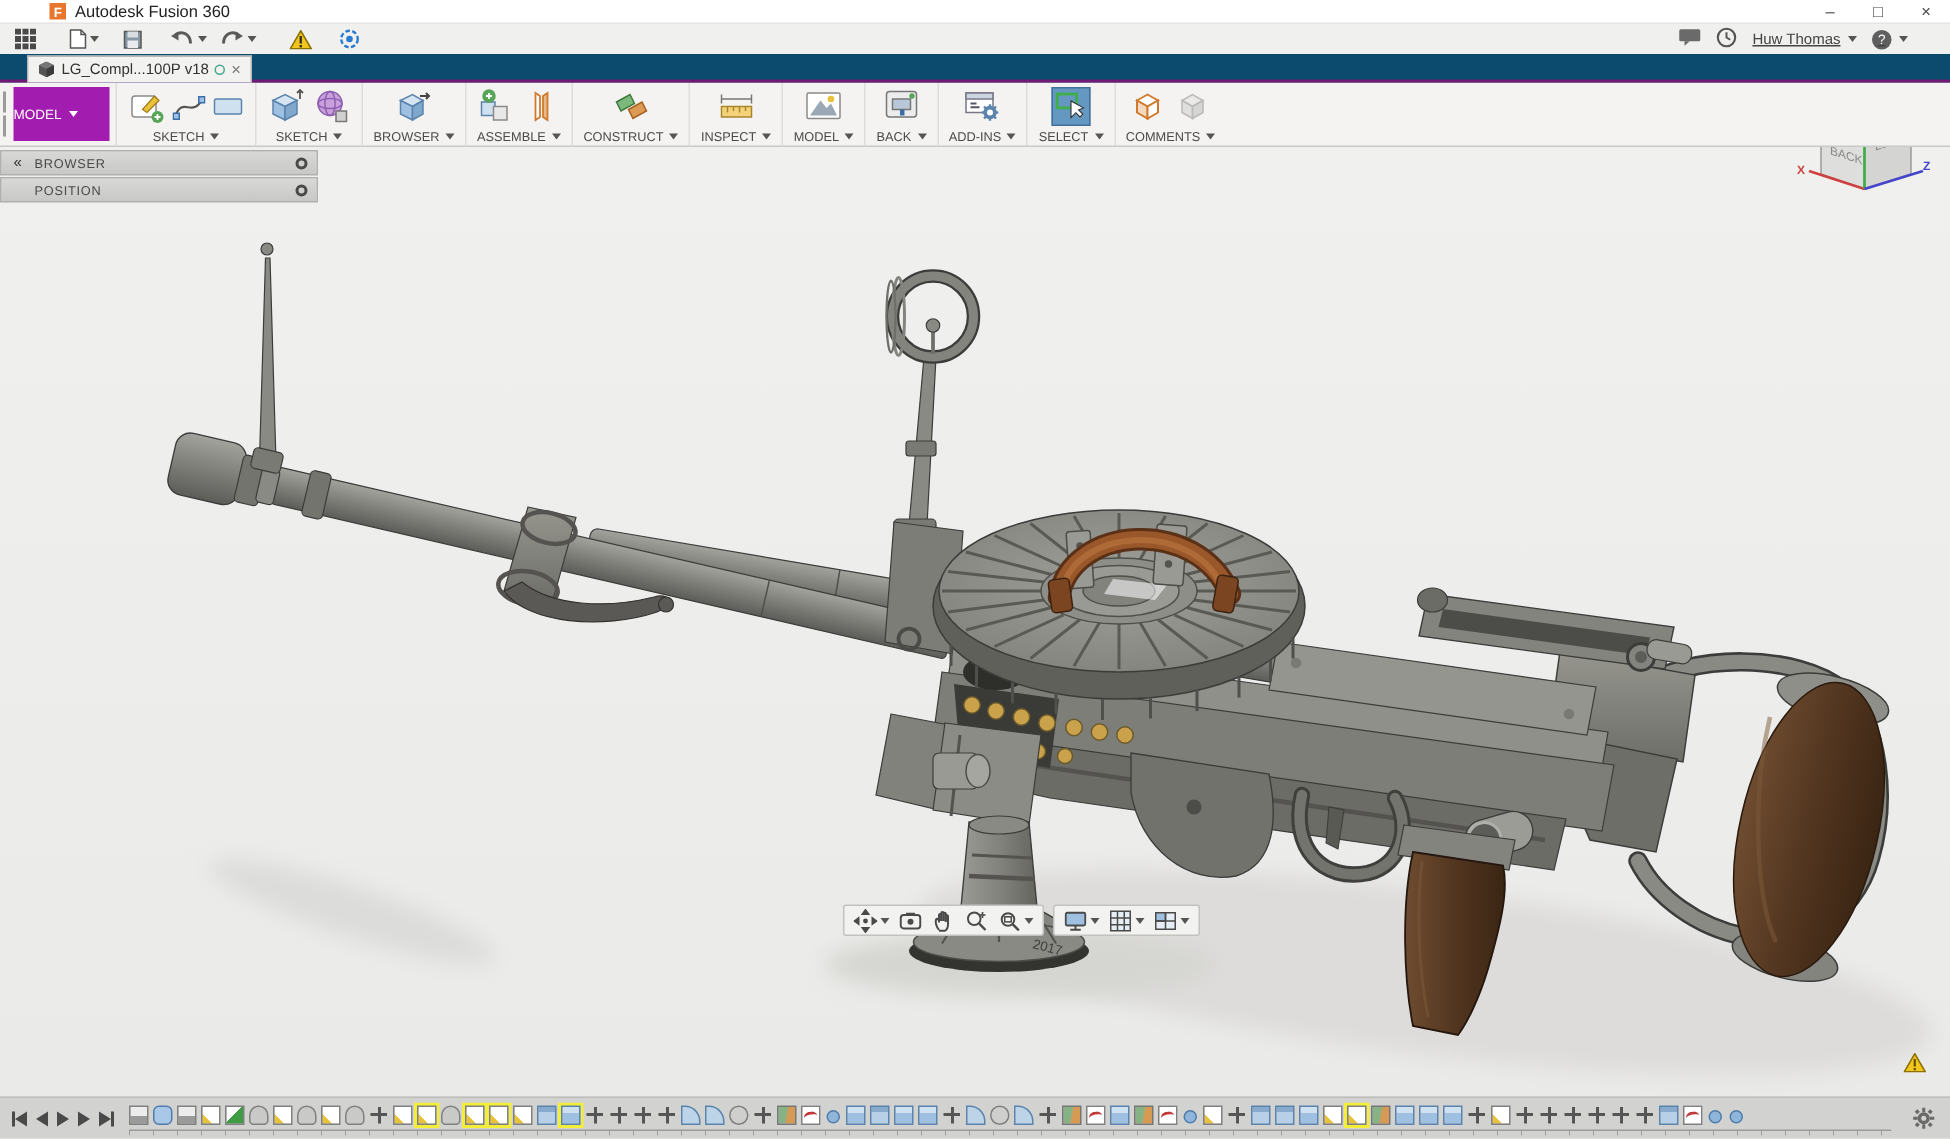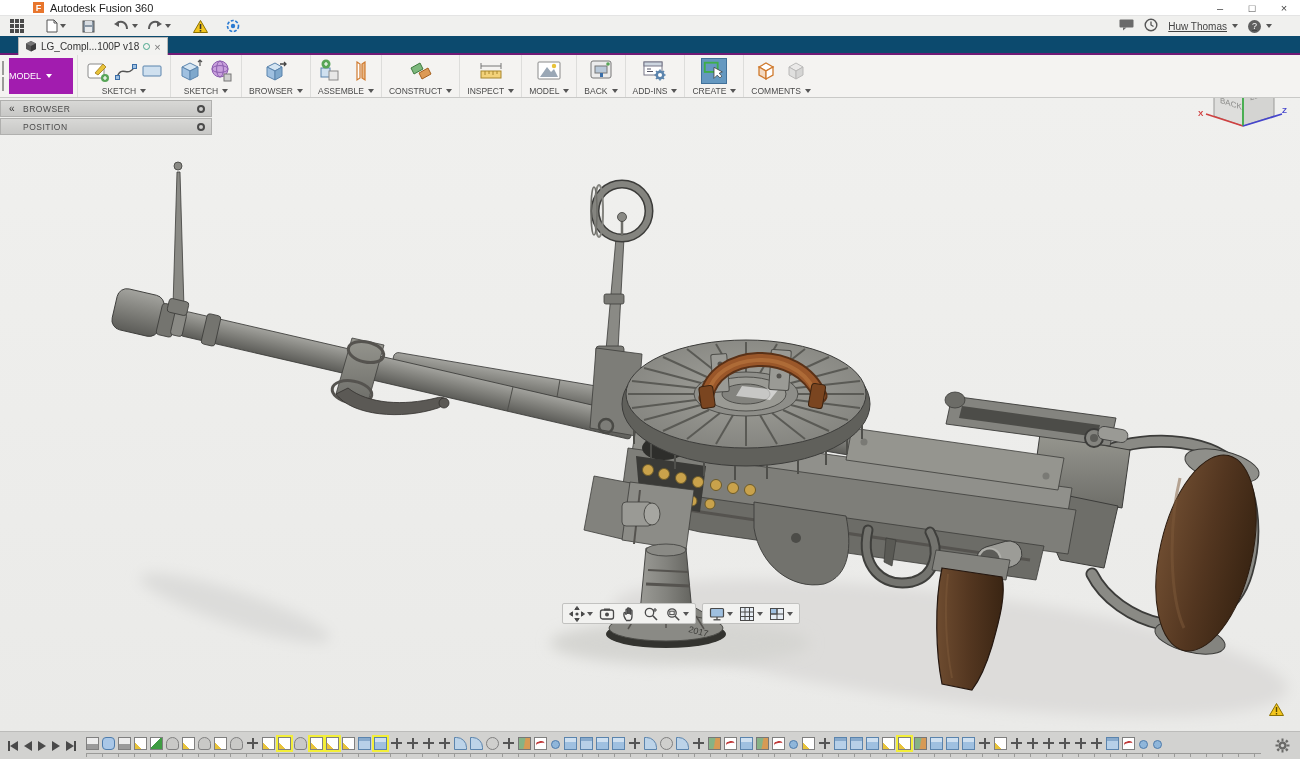--- a/index.html
+++ b/index.html
@@ -389,21 +389,21 @@
   <div class="rgroup">
     <div class="ricons">
       <span class="ric active">
         <svg width="26" height="26" viewBox="0 0 26 26">
             <rect x="3" y="4" width="14" height="10" fill="none" stroke="#3fae49" stroke-width="2"></rect>
             <path d="M13,9 L13,21 L16.5,17.5 L19.5,20.5 L21.5,18.5 L18.5,15.5 L22,14 Z" fill="#fff" stroke="#333" stroke-width="0.8"></path>
           </svg>
       </span>
     </div>
     <div class="rlabel">
-        <span>CREATE</span>
+        <span>SELECT</span>
         <i class="caret-s"></i>
       </div>
   </div>
 
   <div class="rgroup">
     <div class="ricons">
       <span class="ric">
         <svg width="24" height="24" viewBox="0 0 24 24">
             <path d="M5,8 L12,4 L19,8 L12,12 Z" fill="#fff" stroke="#d07a2e" stroke-width="1.3"></path>
             <path d="M5,8 L12,12 L12,20 L5,16 Z" fill="#f3d9c0" stroke="#d07a2e" stroke-width="1.3"></path>

